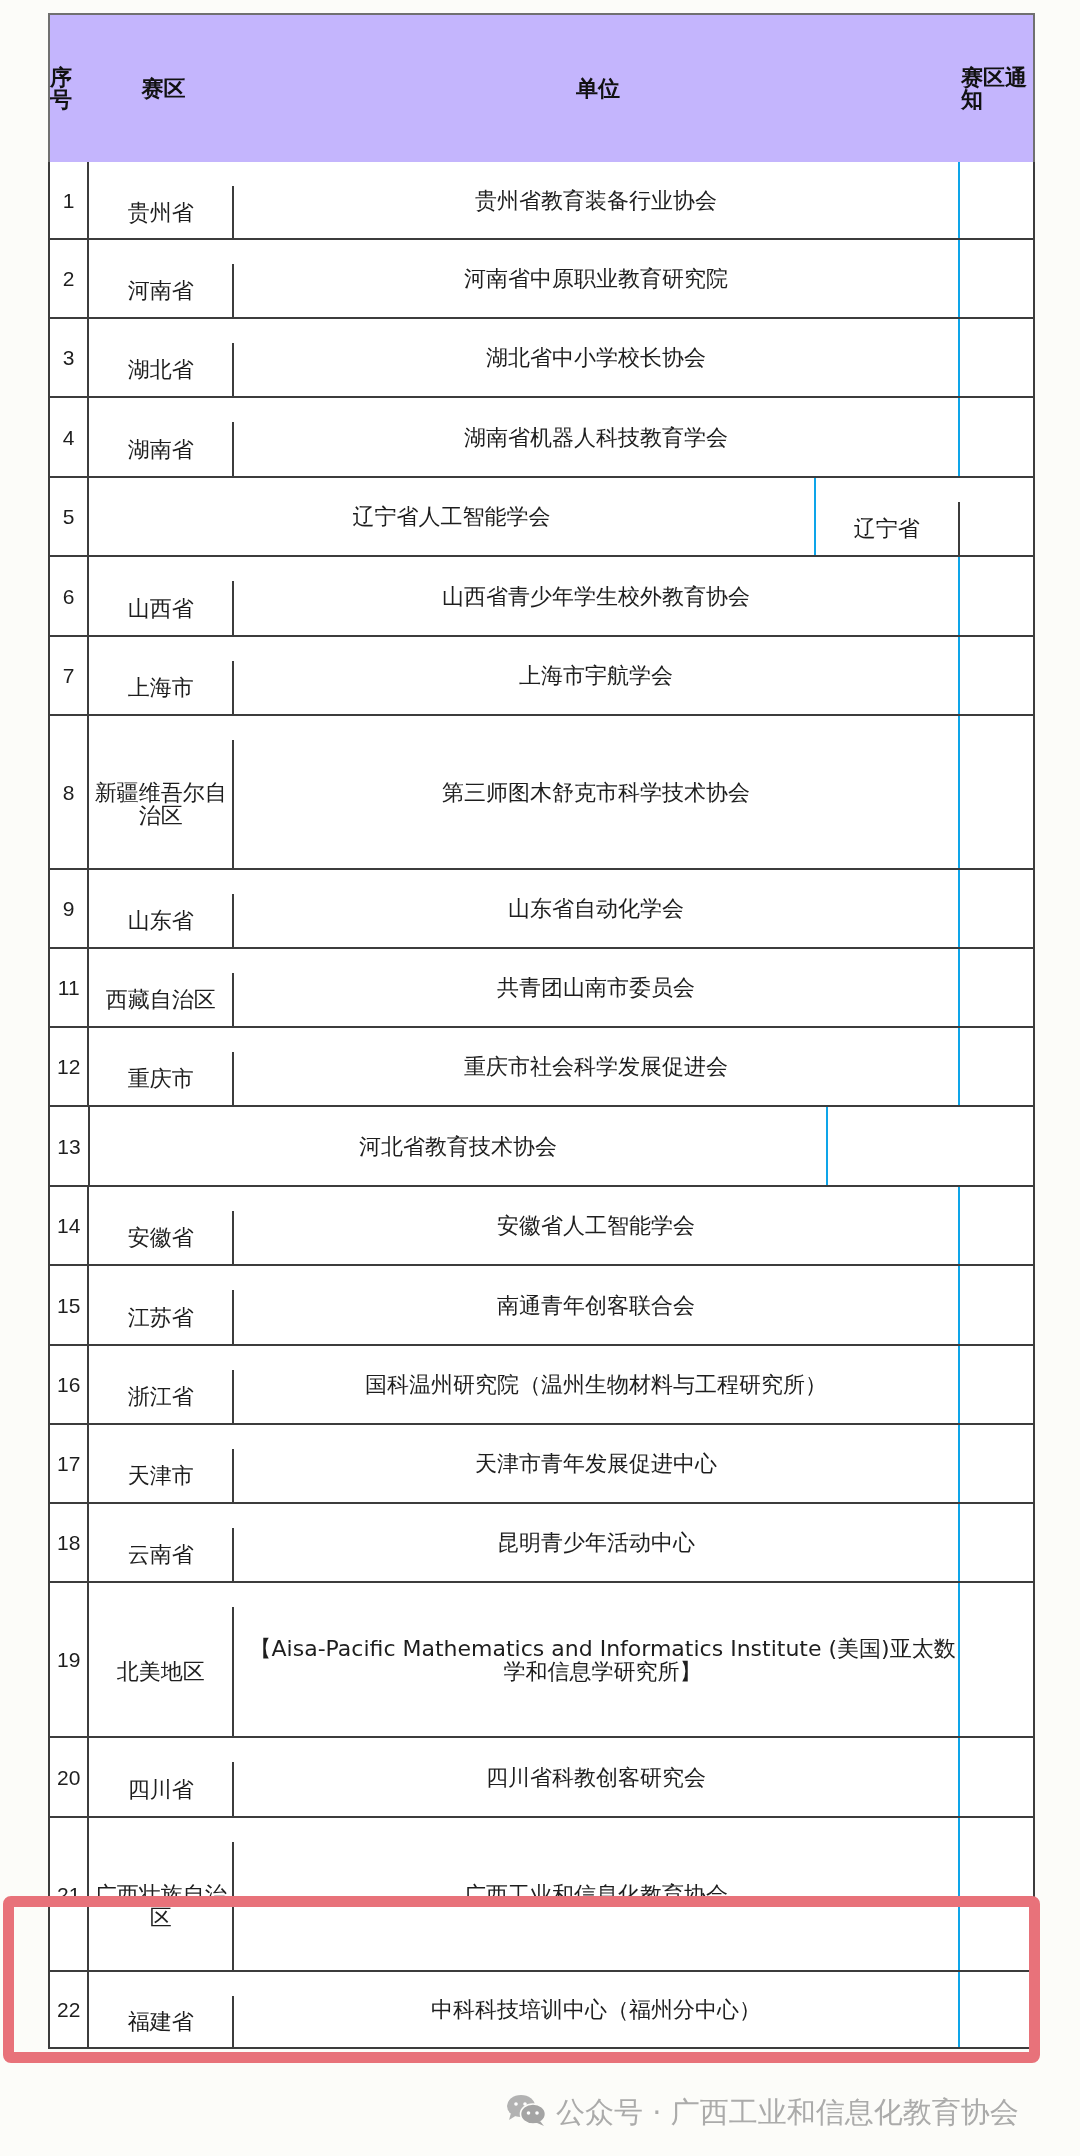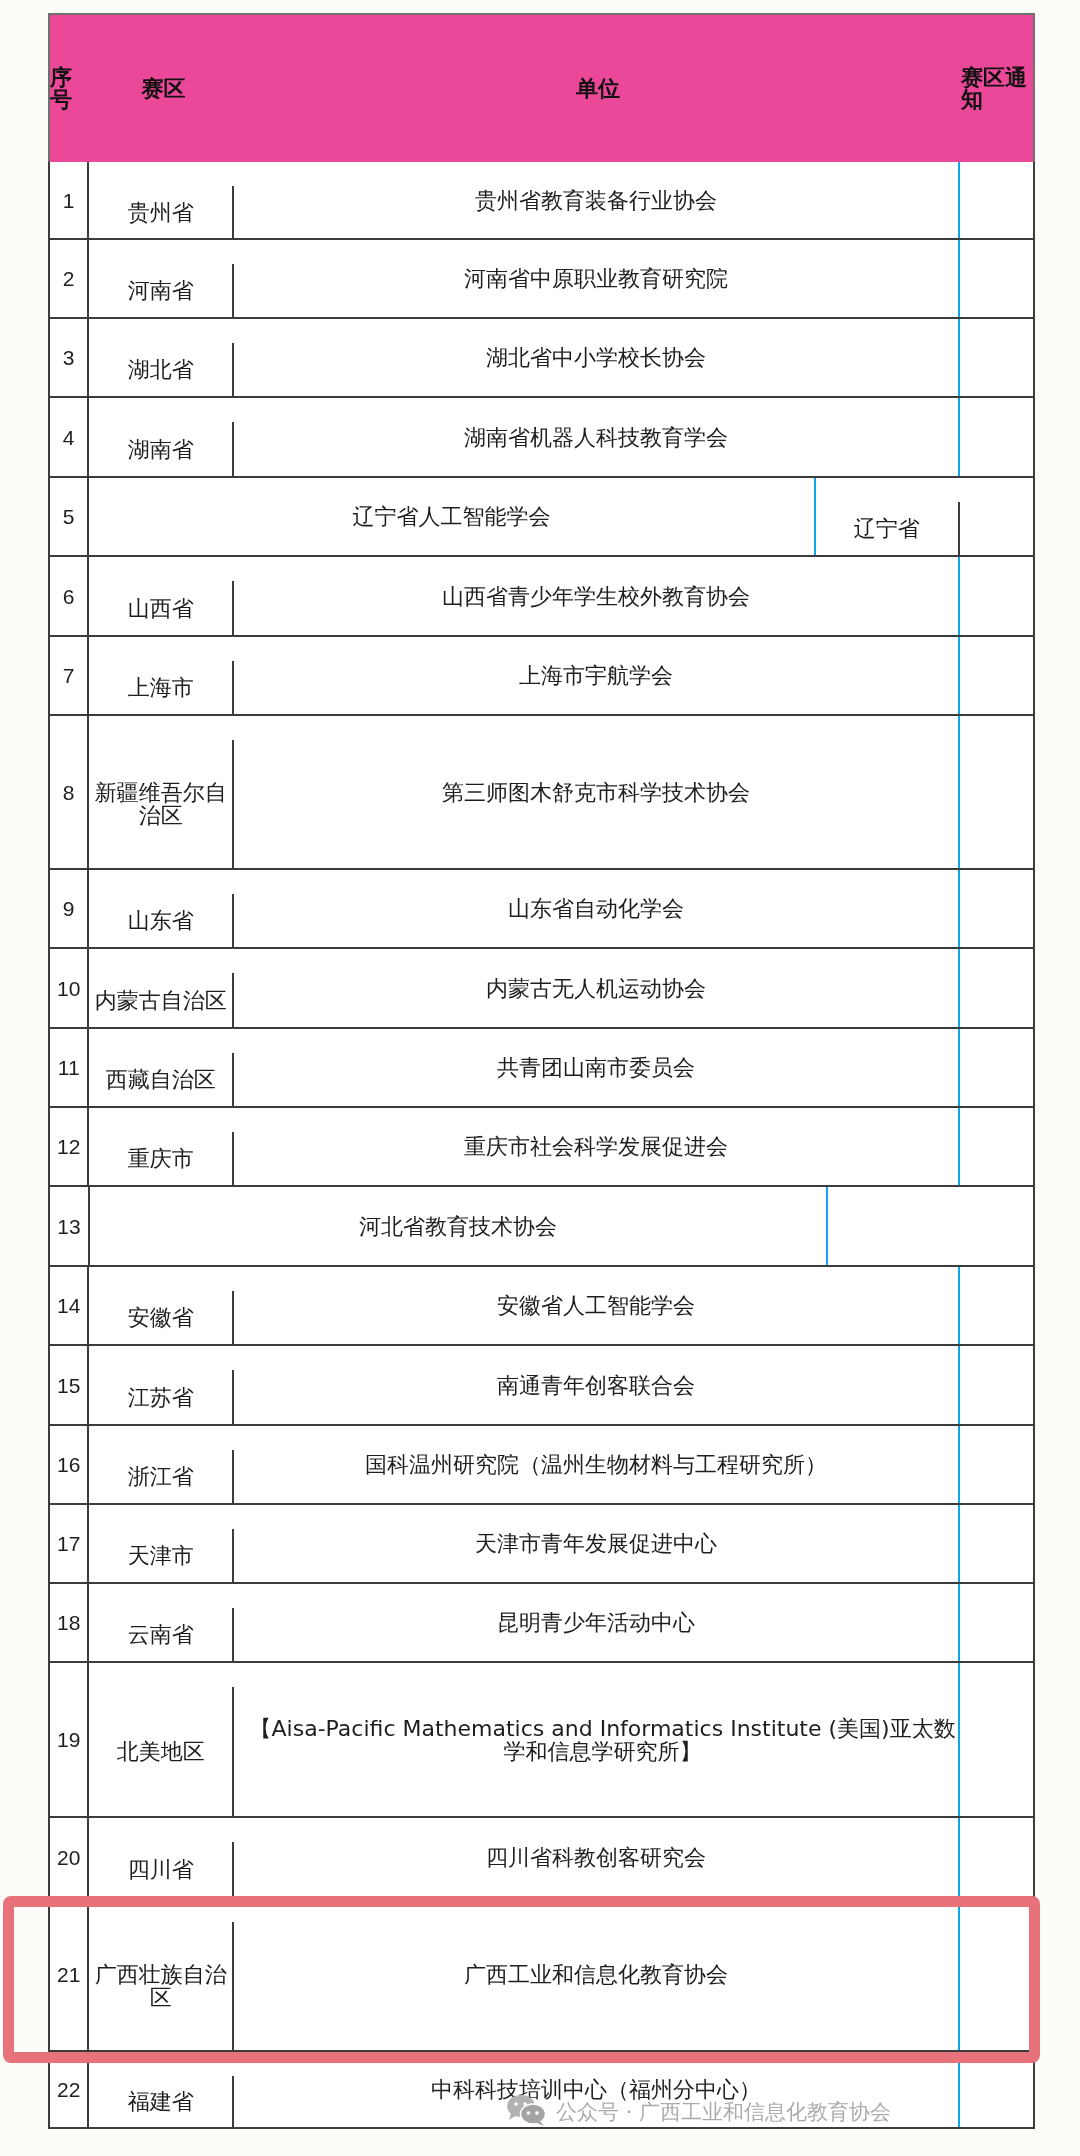--- a/index.html
+++ b/index.html
@@ -5,21 +5,21 @@
     html, body { margin:0; padding:0; }
     body {
       width:1080px; height:2156px; position:relative; overflow:hidden;
       background:#fcfcf9;
       font-family:"DejaVu Sans", "Liberation Sans", sans-serif;
       color:#1e1e1e;
     }
     .tbl { position:absolute; left:48px; top:13px; width:987px; background:#fff; }
     .thead {
       height:149px; box-sizing:border-box; display:flex;
-      background:#ec4899; border:2px solid #707070; border-bottom:none;
+      background:#c4b5fd; border:2px solid #707070; border-bottom:none;
     }
     .thead .h {
       display:flex; align-items:center; box-sizing:border-box;
       font-size:22px; font-weight:bold; line-height:22px; color:#111;
     }
     .h1 { width:40px; justify-content:flex-start; text-align:left; }
     .h2 { width:147px; justify-content:center; text-align:center; }
     .h3 { width:722px; justify-content:center; text-align:center; }
     .h4 { width:74px; justify-content:flex-start; text-align:left; padding-left:2px; }
 
@@ -41,21 +41,21 @@
     .highlight-box {
       position:absolute; left:3px; top:1896px; width:1037px; height:167px;
       box-sizing:border-box; border:11px solid #e8727a; border-radius:8px;
       pointer-events:none;
     }
     .watermark {
       position:absolute; left:506px; top:2094px; height:36px;
       display:flex; align-items:center; gap:8px; pointer-events:none;
     }
     .watermark-text {
-      font-size:21px; line-height:36px; color:rgba(150,150,150,0.8);
+      font-size:29px; line-height:36px; color:rgba(150,150,150,0.8);
       white-space:nowrap;
     }
   </style>
 </head>
 <body>
 
 <div class="tbl">
   <div class="thead">
     <div class="h h1">序号</div>
     <div class="h h2">赛区</div>
@@ -108,26 +108,20 @@
   <div class="row" style="height:154px">
     <div class="c c1">8</div>
     <div class="c c2 left">新疆维吾尔自治区</div>
     <div class="c c3">第三师图木舒克市科学技术协会</div>
     <div class="c c4"></div>
   </div>
   <div class="row" style="height:79px">
     <div class="c c1">9</div>
     <div class="c c2">山东省</div>
     <div class="c c3">山东省自动化学会</div>
-    <div class="c c4"></div>
-  </div>
-  <div class="row" style="height:80px">
-    <div class="c c1">10</div>
-    <div class="c c2">内蒙古自治区</div>
-    <div class="c c3">内蒙古无人机运动协会</div>
     <div class="c c4"></div>
   </div>
   <div class="row" style="height:79px">
     <div class="c c1">11</div>
     <div class="c c2">西藏自治区</div>
     <div class="c c3">共青团山南市委员会</div>
     <div class="c c4"></div>
   </div>
   <div class="row" style="height:79px">
     <div class="c c1">12</div>

